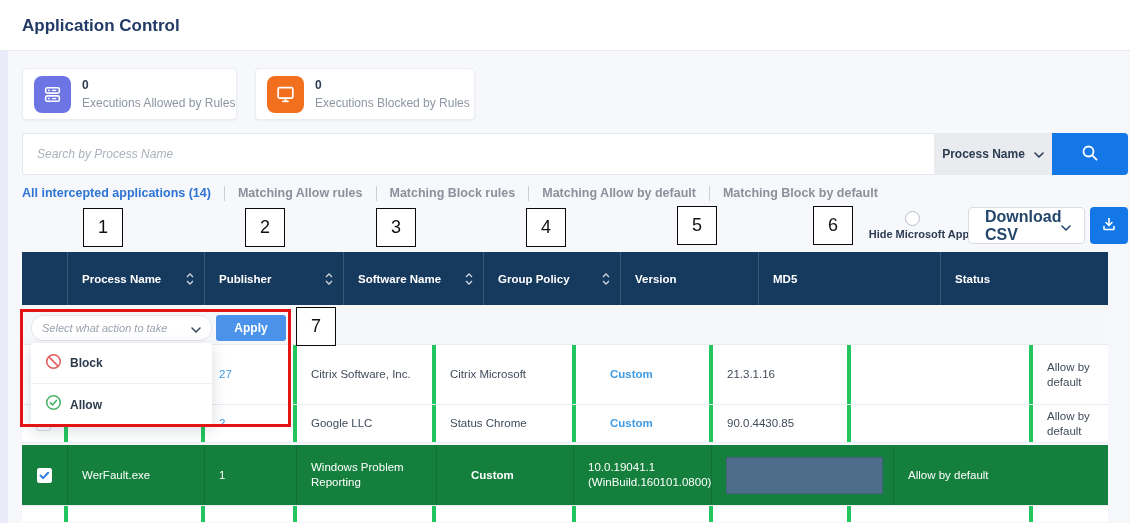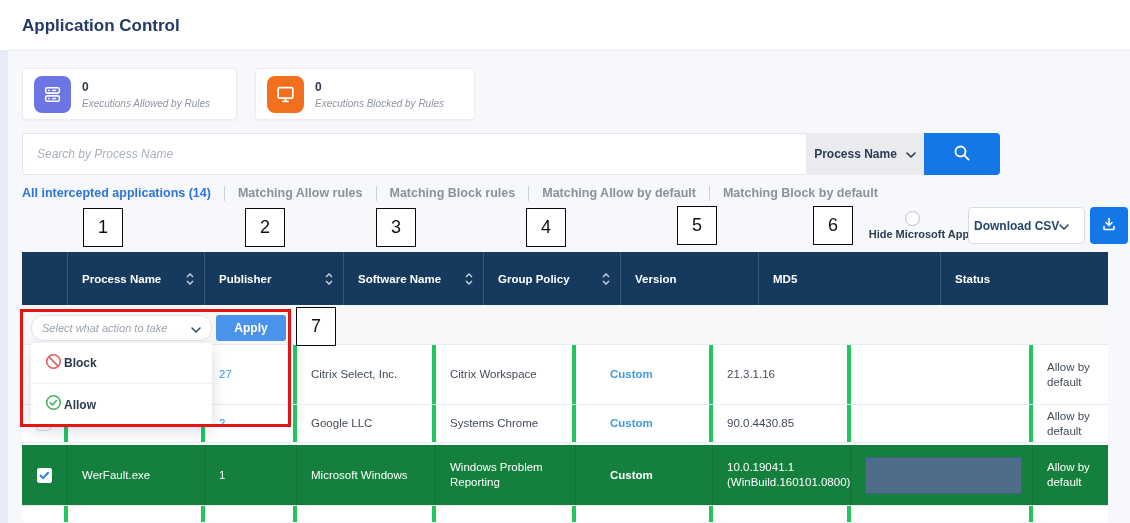--- a/index.html
+++ b/index.html
@@ -12,43 +12,43 @@
 
   
   .card { position:absolute; top:68px; height:52px; background:#fff; border:1px solid #ebedf1; border-radius:4px; box-shadow:0 1px 2px rgba(20,40,80,.05); display:flex; align-items:center; padding-left:11px; }
   .card1 { left:22px; width:215px; }
   .card2 { left:255px; width:220px; }
   .card-icon { width:37px; height:37px; border-radius:8px; display:flex; align-items:center; justify-content:center; flex:none; }
   .card-icon.purple { background:#6c75e3; }
   .card-icon.orange { background:#f2701d; }
   .card-text { margin-left:11px; }
   .card-value { font-size:12px; font-weight:bold; color:#2b3a4e; }
-  .card-label { font-size:10px; color:#8d96a2; margin-top:4px;font-style:italic; }
-
-  
-  .searchbar { position:absolute; left:22px; top:133px; width:978px; height:42px; display:flex; }
+  .card-label { font-size:12px; color:#8d96a2; margin-top:4px; }
+
+  
+  .searchbar { position:absolute; left:22px; top:133px; width:1106px; height:42px; display:flex; }
   .search-input { flex:1; height:42px; border:1px solid #e3e6ec; border-right:none; border-radius:4px 0 0 4px; padding:0 14px; font-size:12px; color:#3a4654; outline:none; font-family:"Liberation Sans", sans-serif; background:#fff; }
   .search-input::placeholder { font-style:italic; color:#a9b1bb; }
   .search-filter { width:118px; height:42px; background:#e9ebee; display:flex; align-items:center; justify-content:center; gap:9px; font-size:12px; font-weight:600; color:#2b3c52; cursor:pointer; }
   .search-btn { width:76px; height:42px; background:#1477e8; border:none; border-radius:0 4px 4px 0; display:flex; align-items:center; justify-content:center; cursor:pointer; }
 
   
   .tabs { position:absolute; left:22px; top:186px; display:flex; align-items:center; font-size:12.5px; font-weight:700; }
   .tab { color:#8b919b; padding:0 13px; cursor:pointer; border-right:1px solid #ccd1d8; line-height:15px; }
   .tab:first-child { padding-left:0; }
   .tab:last-child { border-right:none; }
   .tab.active { color:#2d74d4; }
 
   
   .numbox { position:absolute; width:40px; height:39px; background:#fff; border:1.5px solid #0a0a0a; display:flex; align-items:center; justify-content:center; font-size:18px; color:#111; z-index:30; }
 
   
   .radio { position:absolute; left:905px; top:211px; width:15px; height:15px; border:1.5px solid #b6bdc6; border-radius:50%; background:#fff; cursor:pointer; }
   .hide-ms-label { position:absolute; left:862px; top:228px; width:120px; text-align:center; font-size:11px; font-weight:700; color:#2b3c52; }
-  .download-csv { position:absolute; left:968px; top:207px; width:117px; height:37px; background:#fff; border:1px solid #d9dde3; border-radius:4px; display:flex; align-items:center; justify-content:flex-start; padding:0 5px; font-size:12px; font-weight:600; color:#24466b; cursor:pointer; }
+  .download-csv { position:absolute; left:968px; top:207px; width:117px; height:37px; background:#fff; border:1px solid #d9dde3; border-radius:4px; display:flex; align-items:center; justify-content:flex-start; padding:0 16px; font-size:16px; font-weight:600; color:#24466b; cursor:pointer; }
   .download-btn { position:absolute; left:1090px; top:207px; width:38px; height:37px; background:#1477e8; border:none; border-radius:4px; display:flex; align-items:center; justify-content:center; cursor:pointer; }
 
   
   .table { position:absolute; left:22px; top:252px; width:1086px; }
   .trow { display:flex; width:1086px; }
   .thead { background:#16395e; height:53px; }
   .thead .cell { color:#fff; font-size:11.5px; font-weight:600; border-right:1px solid rgba(255,255,255,.16); display:flex; align-items:center; justify-content:space-between; padding:0 10px 0 14px; line-height:14px; }
   .thead .cell:last-child { border-right:none; }
   .cell { padding:0 10px 0 14px; display:flex; align-items:center; }
   .col-check { width:46px; flex:none; justify-content:center; padding:0; }
@@ -80,21 +80,21 @@
 
   
   .sort { display:flex; flex-direction:column; gap:2px; align-items:center; flex:none; margin-left:6px; }
   .sort svg { display:block; }
 
   
   .action-select { position:absolute; left:31px; top:315px; width:181px; height:26px; background:#fff; border:1px solid #e2e5ea; border-radius:12px; display:flex; align-items:center; justify-content:space-between; padding:0 10px; z-index:20; cursor:pointer; }
   .action-select .ph { font-size:11px; font-style:italic; color:#9aa3ad; }
   .apply-btn { position:absolute; left:216px; top:315px; width:70px; height:26px; background:#4b93ea; color:#fff; border:none; border-radius:3px; font-size:12px; font-weight:700; z-index:20; cursor:pointer; font-family:"Liberation Sans", sans-serif; }
   .action-menu { position:absolute; left:31px; top:343px; width:181px; background:#fff; box-shadow:0 5px 14px rgba(30,50,80,.18); z-index:25; }
-  .menu-item { height:41px; display:flex; align-items:center; gap:2px; padding-left:14px; border-bottom:1px solid #eef0f3; cursor:pointer; background:#fff; }
+  .menu-item { height:41px; display:flex; align-items:center; gap:8px; padding-left:14px; border-bottom:1px solid #eef0f3; cursor:pointer; background:#fff; }
   .menu-item:last-child { border-bottom:none; }
   .menu-item .lbl { font-size:12px; font-weight:700; color:#2b3a4d; }
   .red-rect { position:absolute; left:20px; top:309px; width:271px; height:118px; border:3px solid #e51414; z-index:28; pointer-events:none; }
 </style>
 </head>
 <body>
 
 <div class="screen">
 
   <div class="topband"></div>
@@ -240,62 +240,61 @@
     <div class="action-strip"></div>
 
     <div class="trow drow row-1">
       <div class="cell col-check">
           <span class="checkbox"></span>
         </div>
       <div class="cell col-process"></div>
       <div class="cell col-exec">
           <span class="link">27</span>
         </div>
-      <div class="cell col-pub">Citrix Select, Inc.</div>
-      <div class="cell col-soft">Citrix Workspace</div>
+      <div class="cell col-pub">Citrix Software, Inc.</div>
+      <div class="cell col-soft">Citrix Microsoft</div>
       <div class="cell col-policy">
           <span class="link strong">Custom</span>
         </div>
       <div class="cell col-ver">21.3.1.16</div>
       <div class="cell col-md5">
           <span class="md5-redact-white"></span>
         </div>
       <div class="cell col-status">Allow by default</div>
     </div>
 
     <div class="trow drow row-2">
       <div class="cell col-check">
           <span class="checkbox"></span>
         </div>
       <div class="cell col-process">chrome</div>
       <div class="cell col-exec">
           <span class="link">2</span>
         </div>
       <div class="cell col-pub">Google LLC</div>
-      <div class="cell col-soft">Systems Chrome</div>
+      <div class="cell col-soft">Status Chrome</div>
       <div class="cell col-policy">
           <span class="link strong">Custom</span>
         </div>
       <div class="cell col-ver">90.0.4430.85</div>
       <div class="cell col-md5"></div>
       <div class="cell col-status">Allow by default</div>
     </div>
 
     <div class="trow drow row-3">
       <div class="cell col-check">
         <span class="checkbox checked">
           <svg width="15" height="15" viewBox="0 0 15 15">
               <rect x="0" y="0" width="15" height="15" rx="3" fill="#fff"></rect>
               <path d="M3.5 7.5l2.6 2.6 5-5.4" fill="none" stroke="#2e7fe0" stroke-width="2" stroke-linecap="round" stroke-linejoin="round"></path>
             </svg>
         </span>
       </div>
       <div class="cell col-process">WerFault.exe</div>
       <div class="cell col-exec">1</div>
-      <div class="cell col-pub">Microsoft Windows</div>
       <div class="cell col-soft">Windows Problem Reporting</div>
       <div class="cell col-policy">
           <span class="link strong">Custom</span>
         </div>
       <div class="cell col-ver">10.0.19041.1 (WinBuild.160101.0800)</div>
       <div class="cell col-md5">
           <span class="md5-redact-dark"></span>
         </div>
       <div class="cell col-status">Allow by default</div>
     </div>

